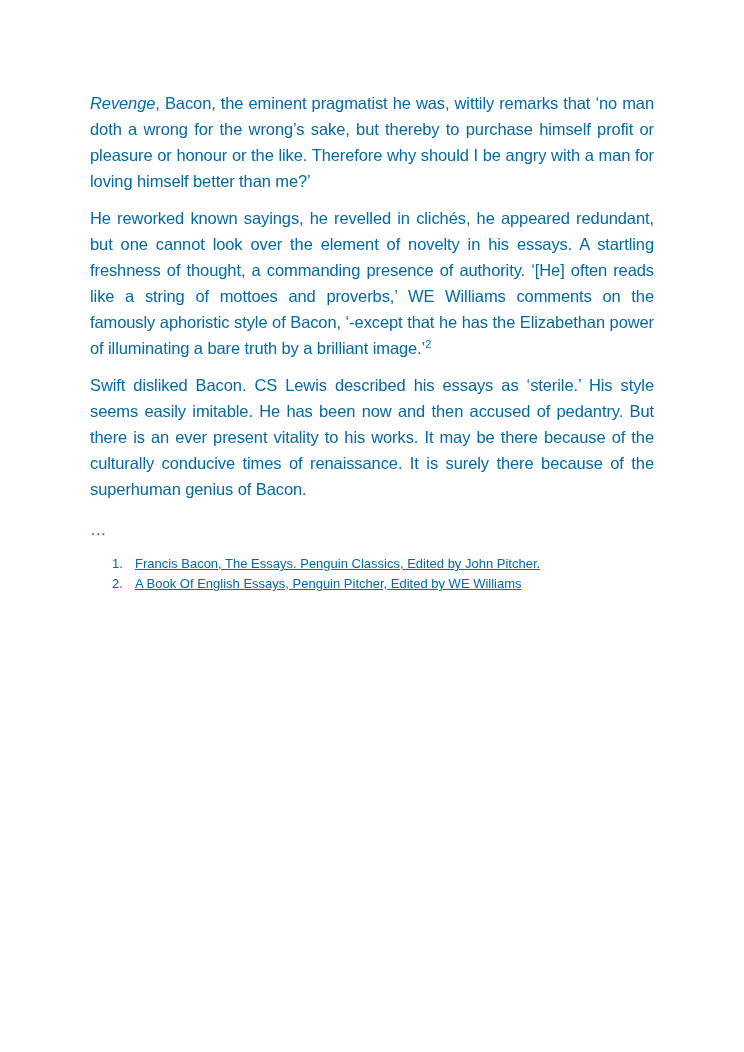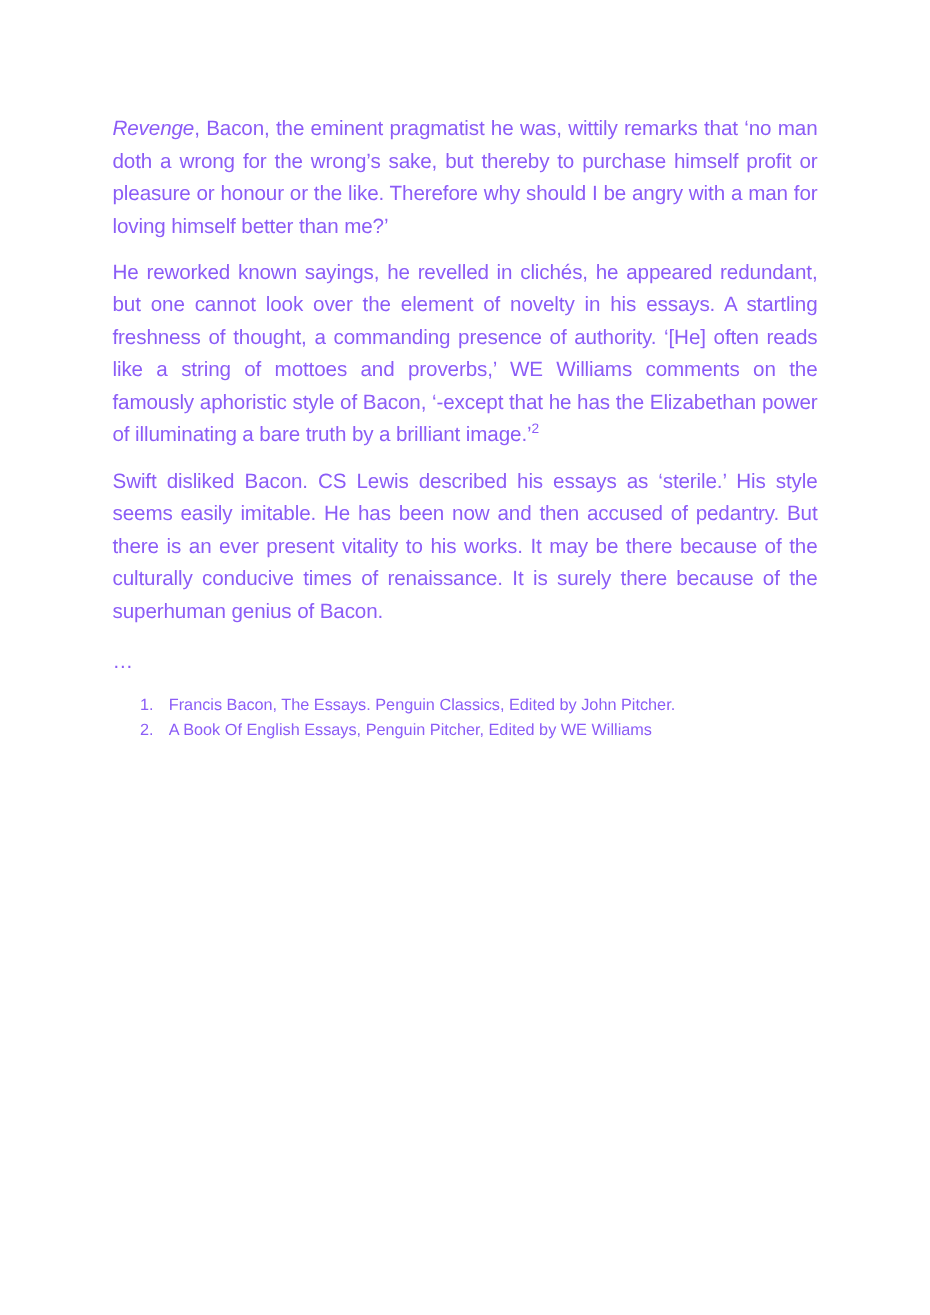--- a/index.html
+++ b/index.html
@@ -6,21 +6,21 @@
     margin: 0;
     padding: 0;
     background: #ffffff;
   }
   .page {
     position: relative;
     width: 744px;
     height: 1052px;
     background: #ffffff;
     font-family: "Liberation Sans", "DejaVu Sans", sans-serif;
-    color: #8b5cf6;
+    color: #0369a1;
     overflow: hidden;
   }
   .content {
     position: absolute;
     left: 90px;
     top: 90px;
     width: 564px;
   }
   p.body {
     margin: 0 0 11px 0;
@@ -51,20 +51,21 @@
     display: flex;
     align-items: baseline;
   }
   .fn-num {
     flex: none;
     width: 23px;
     margin-left: 22px;
   }
   .fn-text {
     flex: 1;
+    text-decoration: underline;
   }
 </style>
 </head>
 <body>
 
 <div class="page">
   <div class="content">
 
     <p class="body"><em>Revenge</em><span>, Bacon, the eminent pragmatist he was, wittily remarks that ‘no man doth a wrong for the wrong’s sake, but thereby to purchase himself profit or pleasure or honour or the like. Therefore why should I be angry with a man for loving himself better than me?’</span></p>
 

